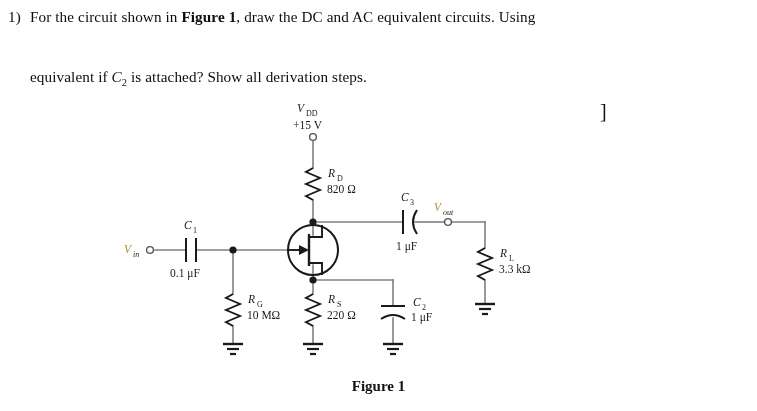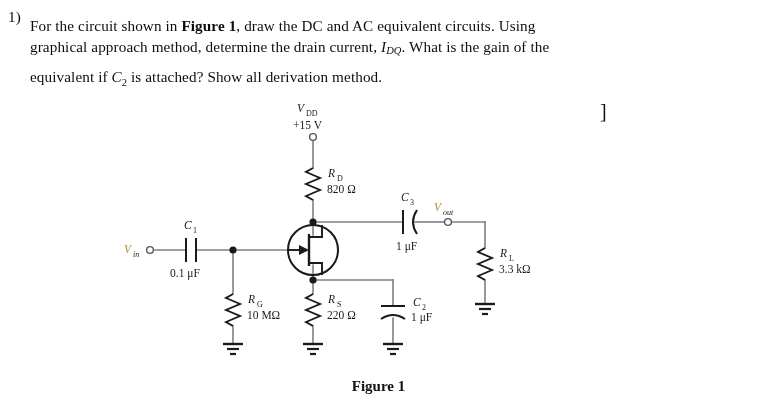--- a/index.html
+++ b/index.html
@@ -14,21 +14,21 @@
   }
   .q-line{
     position:absolute;
     font-size:15.2px;
     line-height:17px;
     letter-spacing:.1px;
     white-space:nowrap;
     color:#0d0d0d;
   }
   #q-number{ left:8px;  top:8px;  }
-  #q-line-1{ left:30px; top:17px;  }
+  #q-line-1{ left:30px; top:8px;  }
   #q-line-2{ left:30px; top:38px; }
   #q-line-3{ left:30px; top:68px; }
   .q-line b{ font-weight:bold; }
   .q-line i{ font-style:italic; }
   .q-line sub{ font-size:10.5px; }
   .sub-i{ font-style:italic; font-size:10.5px; vertical-align:-2px; }
 
   #stray-bracket{
     position:absolute; left:600px; top:101px;
     font-size:20px; line-height:20px; color:#111;
@@ -54,23 +54,22 @@
   .t-node{ font-size:11.5px; font-style:italic; fill:#b08b25; }
 </style>
 </head>
 <body>
 
 <div id="question-block">
   <div class="q-line" id="q-number">1)</div>
 
   <div class="q-line" id="q-line-1"><span>For the circuit shown in </span><b>Figure 1</b><span>, draw the DC and AC equivalent circuits. Using</span></div>
 
-  <div class="q-line" id="q-line-2"><span>graphical approach method, determine the drain current, </span><i>I</i><sub class="sub-i">DQ</sub><span>. What is the gain of the</span></div>
-
-  <div class="q-line" id="q-line-3"><span>equivalent if </span><i>C</i><sub>2</sub><span> is attached? Show all derivation method.</span></div>
+
+  <div class="q-line" id="q-line-3"><span>equivalent if </span><i>C</i><sub>2</sub><span> is attached? Show all derivation steps.</span></div>
 </div>
 
 <div id="stray-bracket">]</div>
 
 <div id="circuit-figure">
 <svg id="circuit-svg" width="757" height="270" viewBox="0 0 757 270" xmlns="http://www.w3.org/2000/svg">
   <g stroke="#808080" stroke-width="1.6" fill="none" stroke-linecap="square">
 
      <line x1="313" y1="40" x2="313" y2="68"></line>
 

